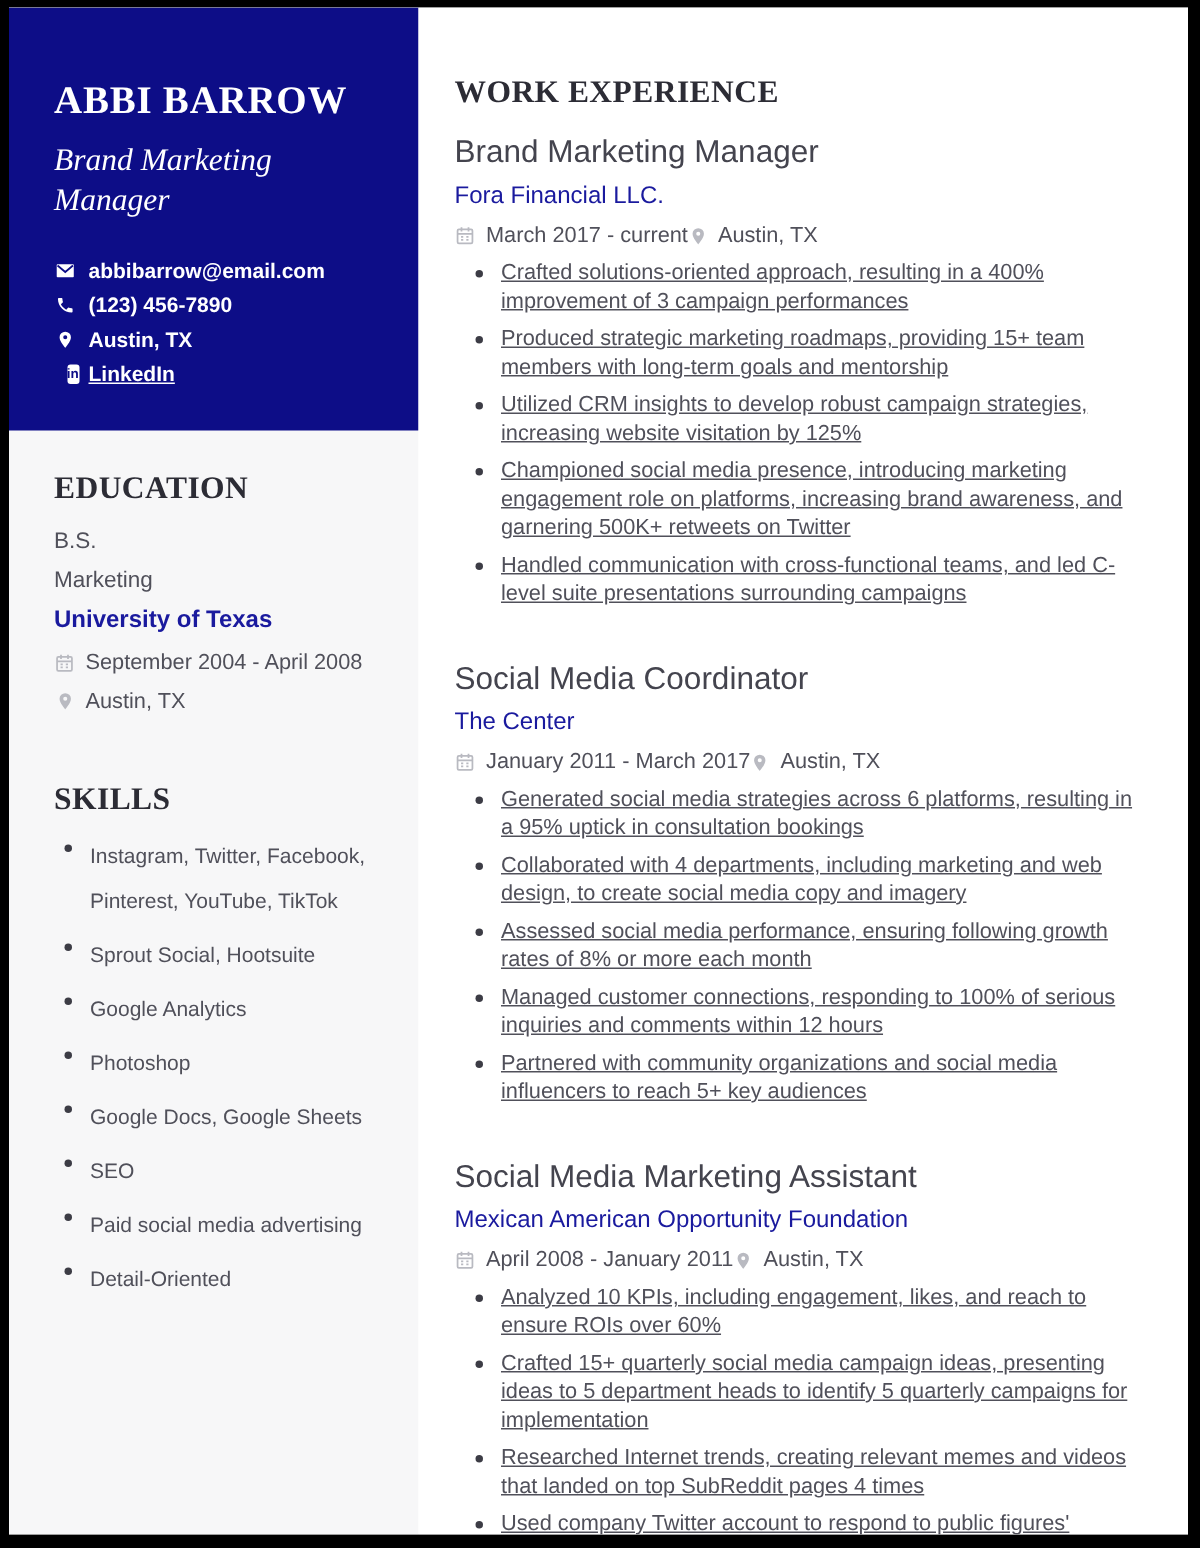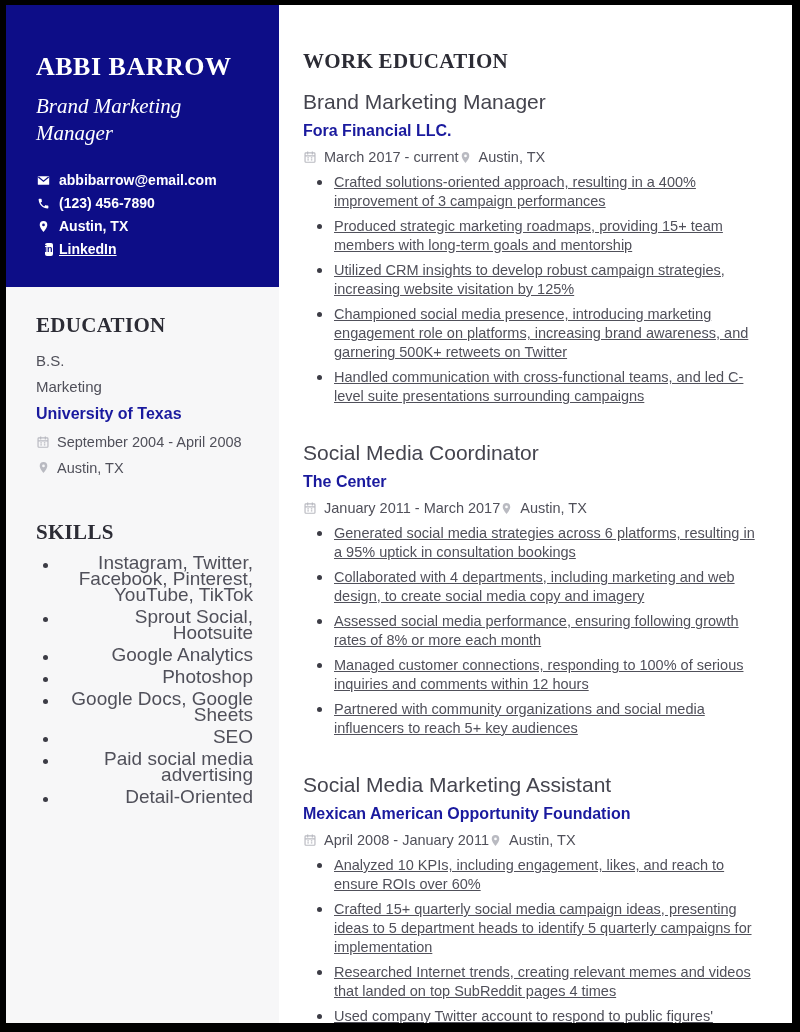--- a/index.html
+++ b/index.html
@@ -88,24 +88,23 @@
   .icon-row .ic{
     width:14px;flex:0 0 14px;
     display:inline-flex;justify-content:center;align-items:flex-start;
     color:var(--icon-gray);padding-top:3px;
   }
   .skills-block{margin-top:42px;}
   .skills-list{list-style:none;margin-top:2px;}
   .skills-list li{
     position:relative;
     padding-left:24px;
-    font-size:19px;color:var(--body);
-    line-height:16px;
+    font-size:14px;color:var(--body);
+    line-height:30px;
     margin-bottom:6px;
-    text-align:right;
   }
   .skills-list li::before{
     content:"";position:absolute;left:7px;top:8px;
     width:5px;height:5px;border-radius:50%;
     background:#3c3c45;
   }
   
   .main{
     flex:1;
     background:#fff;
@@ -116,21 +115,21 @@
     font-size:21px;font-weight:700;color:var(--heading);
     letter-spacing:.3px;
   }
   .job{margin-top:13px;}
   .job + .job{margin-top:32px;}
   .job-title{
     font-size:21px;font-weight:400;color:var(--title);
     line-height:30px;
   }
   .job-company{
-    font-size:16px;font-weight:700;color:var(--link);
+    font-size:16px;font-weight:400;color:var(--link);
     line-height:24px;margin-top:2px;
   }
   .job-meta{
     display:flex;align-items:center;
     margin-top:3px;
     font-size:14.5px;color:var(--body);line-height:22px;
   }
   .job-meta .meta-item{display:flex;align-items:center;gap:7px;}
   .job-meta .ic{color:var(--icon-gray);display:inline-flex;}
   .job-bullets{list-style:none;margin-top:5px;}
@@ -228,21 +227,21 @@
               <li>Google Docs, Google Sheets</li>
               <li>SEO</li>
               <li>Paid social media advertising</li>
               <li>Detail-Oriented</li>
             </ul>
         </section>
       </div>
     </aside>
 
     <main class="main">
-      <h2 class="main-h2">WORK EDUCATION</h2>
+      <h2 class="main-h2">WORK EXPERIENCE</h2>
       <div id="jobs">
           <article class="job">
             <h3 class="job-title">Brand Marketing Manager</h3>
             <div class="job-company">Fora Financial LLC.</div>
             <div class="job-meta">
               <span class="meta-item">
                 <span class="ic">
                   <svg viewBox="0 0 24 24" width="14" height="14" fill="none" stroke="currentColor" stroke-width="2">
                     <rect x="3.5" y="5" width="17" height="16" rx="1.5"></rect>
                     <path d="M3.5 10h17M8 2.5v5M16 2.5v5M7.5 13.5h2.5M13.5 13.5h2.5M7.5 17h2.5M13.5 17h2.5"></path>

